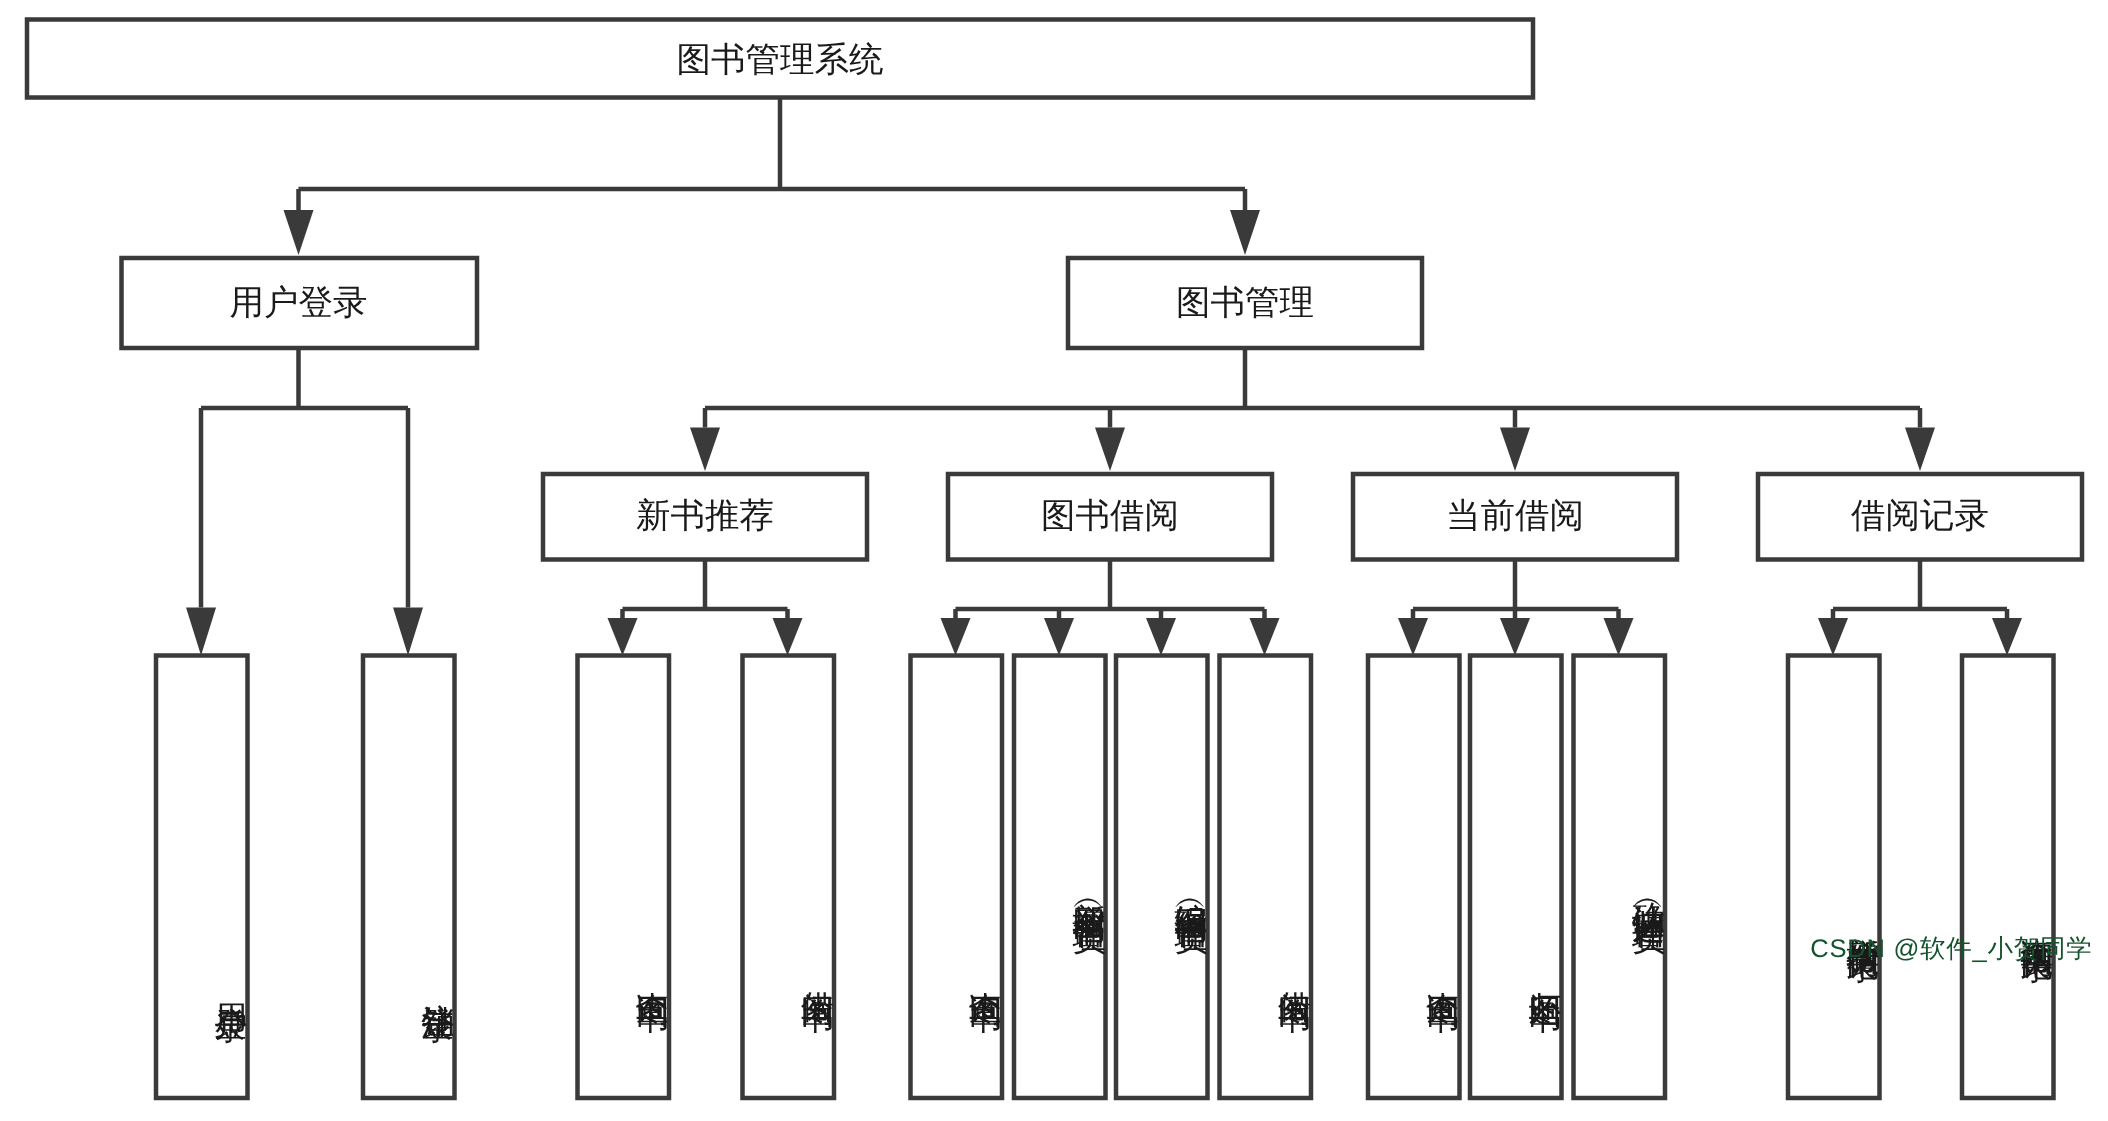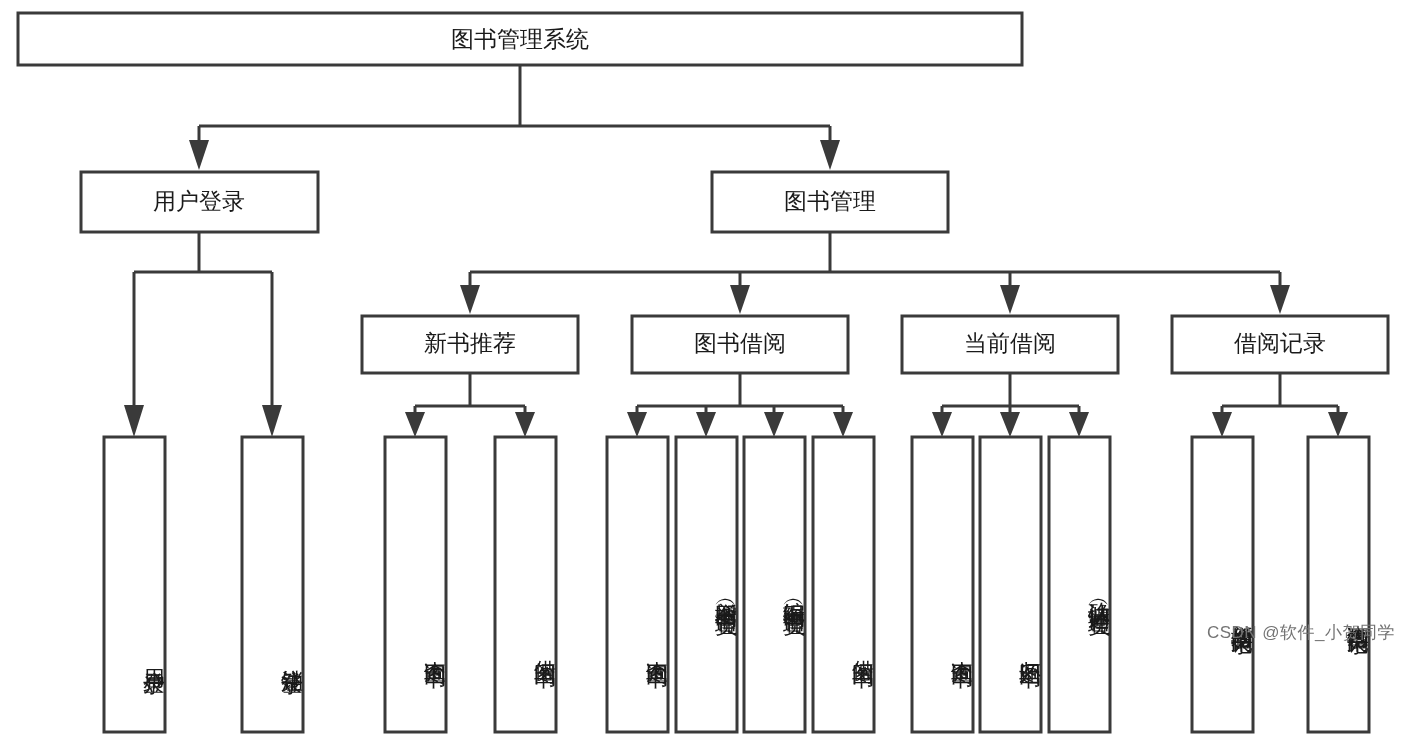--- a/index.html
+++ b/index.html
@@ -63,21 +63,21 @@
     align-items: flex-start;
     justify-content: center;
     pointer-events: none;
   }
   .watermark {
     position: absolute;
     right: 10px;
     bottom: 6px;
     font-family: "Liberation Sans", "DejaVu Sans", sans-serif;
     font-size: 17px;
-    color: #737373;
+    color: #14532d;
     white-space: nowrap;
     letter-spacing: 0.5px;
   }
 </style>
 </head>
 <body>
 
 <div id="diagram-root">
 
   <svg class="diagram-svg" viewBox="0 0 1405 747" xmlns="http://www.w3.org/2000/svg">

